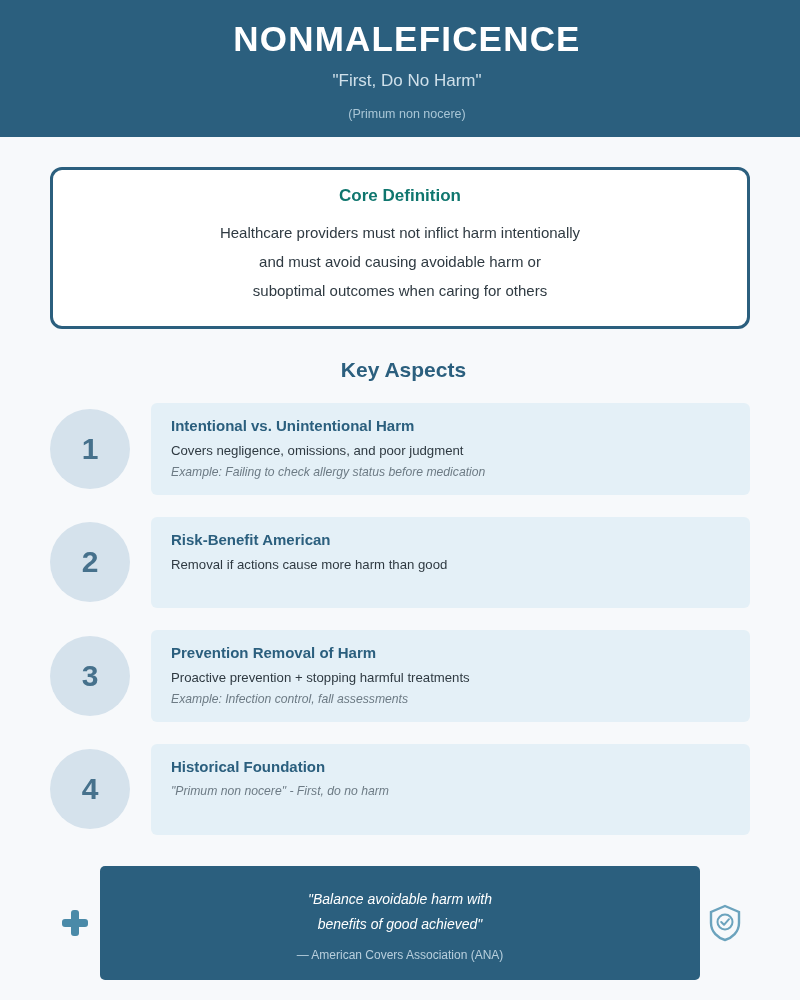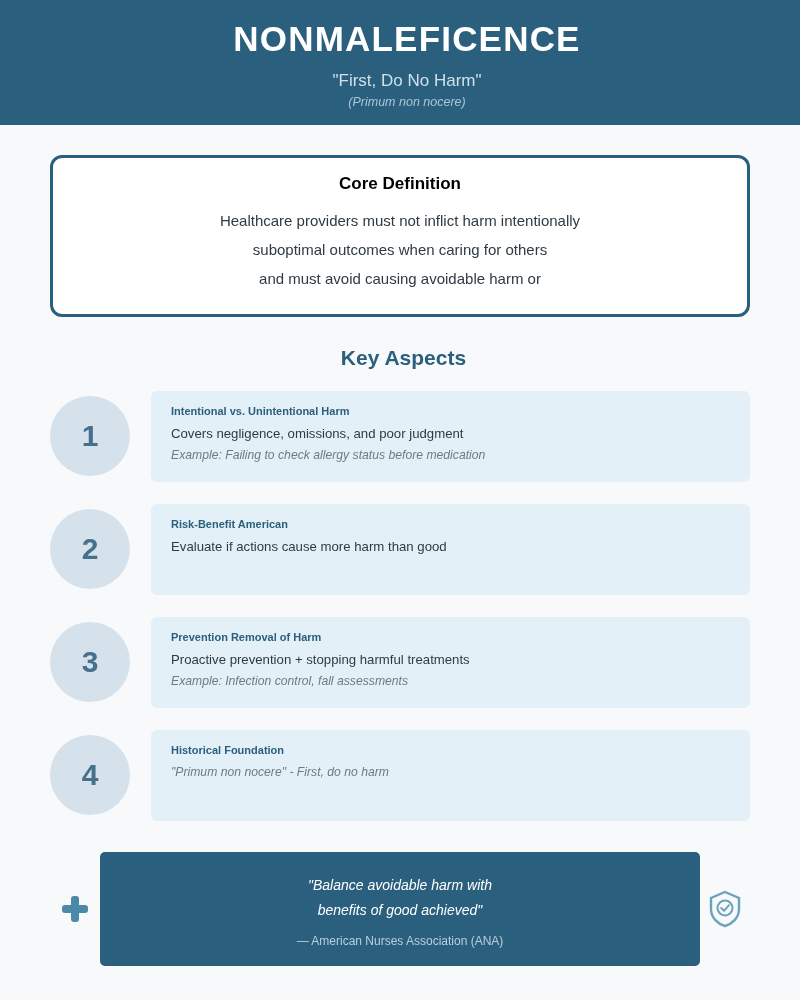--- a/index.html
+++ b/index.html
@@ -32,35 +32,34 @@
   }
   .header .subtitle {
     color: #cfe0ea;
     font-size: 17px;
     margin-top: 11px;
     font-weight: normal;
   }
   .header .latin {
     color: #a9c6d6;
     font-size: 12.5px;
-    font-style: italic;
-    margin-top: 4px;
+    margin-top: 16px;
   }
 
   
   .core-box {
     margin: 30px 50px 0 50px;
     border: 3px solid #2b5f7e;
     border-radius: 12px;
     background: #ffffff;
     padding: 16px 20px 20px 20px;
     text-align: center;
   }
   .core-box .core-title {
-    color: #000000;
+    color: #0f766e;
     font-size: 17px;
     font-weight: bold;
     margin-bottom: 13px;
   }
   .core-box .core-line {
     color: #2f3a42;
     font-size: 15px;
     line-height: 1.93;
   }
 
@@ -97,21 +96,21 @@
   }
   .aspect-body {
     flex: 1;
     background: #e4f0f7;
     border-radius: 6px;
     padding: 14px 20px 16px 20px;
     min-height: 91px;
   }
   .aspect-body .a-title {
     color: #2b5f7e;
-    font-size: 11px;
+    font-size: 15px;
     font-weight: bold;
     margin-bottom: 9px;
   }
   .aspect-body .a-desc {
     color: #2f3a42;
     font-size: 13.2px;
     margin-bottom: 7px;
   }
   .aspect-body .a-example {
     color: #6d7b85;
@@ -178,42 +177,42 @@
 
   <div class="header">
     <h1>NONMALEFICENCE</h1>
     <div class="subtitle">"First, Do No Harm"</div>
     <div class="latin">(Primum non nocere)</div>
   </div>
 
   <div class="core-box">
     <div class="core-title">Core Definition</div>
     <div class="core-line">Healthcare providers must not inflict harm intentionally</div>
+    <div class="core-line">and must avoid causing avoidable harm or</div>
     <div class="core-line">suboptimal outcomes when caring for others</div>
-    <div class="core-line">and must avoid causing avoidable harm or</div>
   </div>
 
   <div class="section-title">Key Aspects</div>
 
   <div class="aspects">
 
     <div class="aspect">
       <div class="aspect-num">1</div>
       <div class="aspect-body">
         <div class="a-title">Intentional vs. Unintentional Harm</div>
         <div class="a-desc">Covers negligence, omissions, and poor judgment</div>
         <div class="a-example">Example: Failing to check allergy status before medication</div>
       </div>
     </div>
 
     <div class="aspect">
       <div class="aspect-num">2</div>
       <div class="aspect-body">
         <div class="a-title">Risk-Benefit American</div>
-        <div class="a-desc">Evaluate if actions cause more harm than good</div>
+        <div class="a-desc">Removal if actions cause more harm than good</div>
       </div>
     </div>
 
     <div class="aspect">
       <div class="aspect-num">3</div>
       <div class="aspect-body">
         <div class="a-title">Prevention Removal of Harm</div>
         <div class="a-desc">Proactive prevention + stopping harmful treatments</div>
         <div class="a-example">Example: Infection control, fall assessments</div>
       </div>
@@ -229,21 +228,21 @@
 
   </div>
 
   <div class="footer">
     <div class="footer-icon-left">
       <div class="cross"></div>
     </div>
     <div class="quote-box">
       <div class="q-line">"Balance avoidable harm with</div>
       <div class="q-line">benefits of good achieved"</div>
-      <div class="q-attr">— American Nurses Association (ANA)</div>
+      <div class="q-attr">— American Covers Association (ANA)</div>
     </div>
     <div class="footer-icon-right">
       <svg width="34" height="38" viewBox="0 0 34 38" aria-hidden="true">
         <path d="M17 2 L31 8 V19 C31 28 24 34 17 36 C10 34 3 28 3 19 V8 Z" fill="none" stroke="#6ba3bd" stroke-width="2.4"></path>
         <circle cx="17" cy="18" r="7.5" fill="none" stroke="#6ba3bd" stroke-width="2"></circle>
         <path d="M13.2 18 L16 20.8 L21 15.2" fill="none" stroke="#6ba3bd" stroke-width="2" stroke-linecap="round" stroke-linejoin="round"></path>
       </svg>
     </div>
   </div>
 

